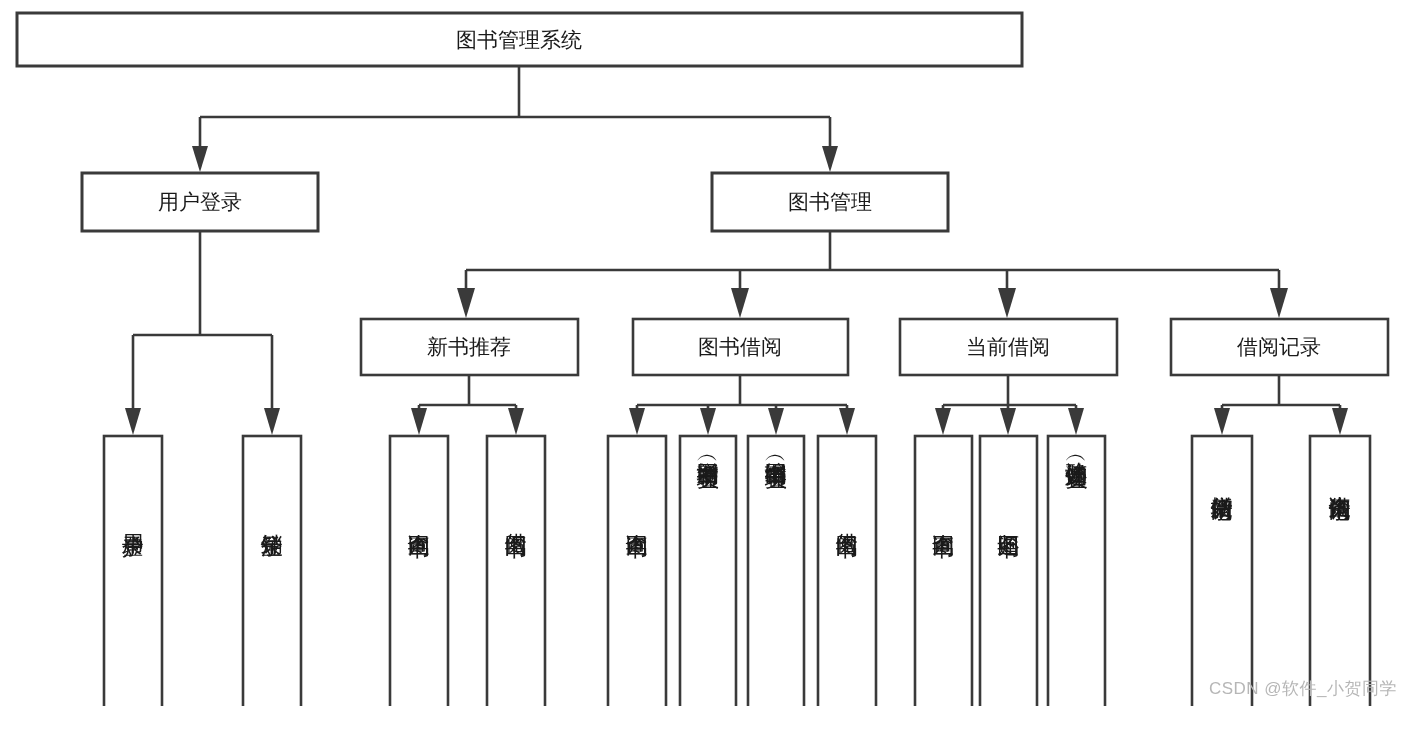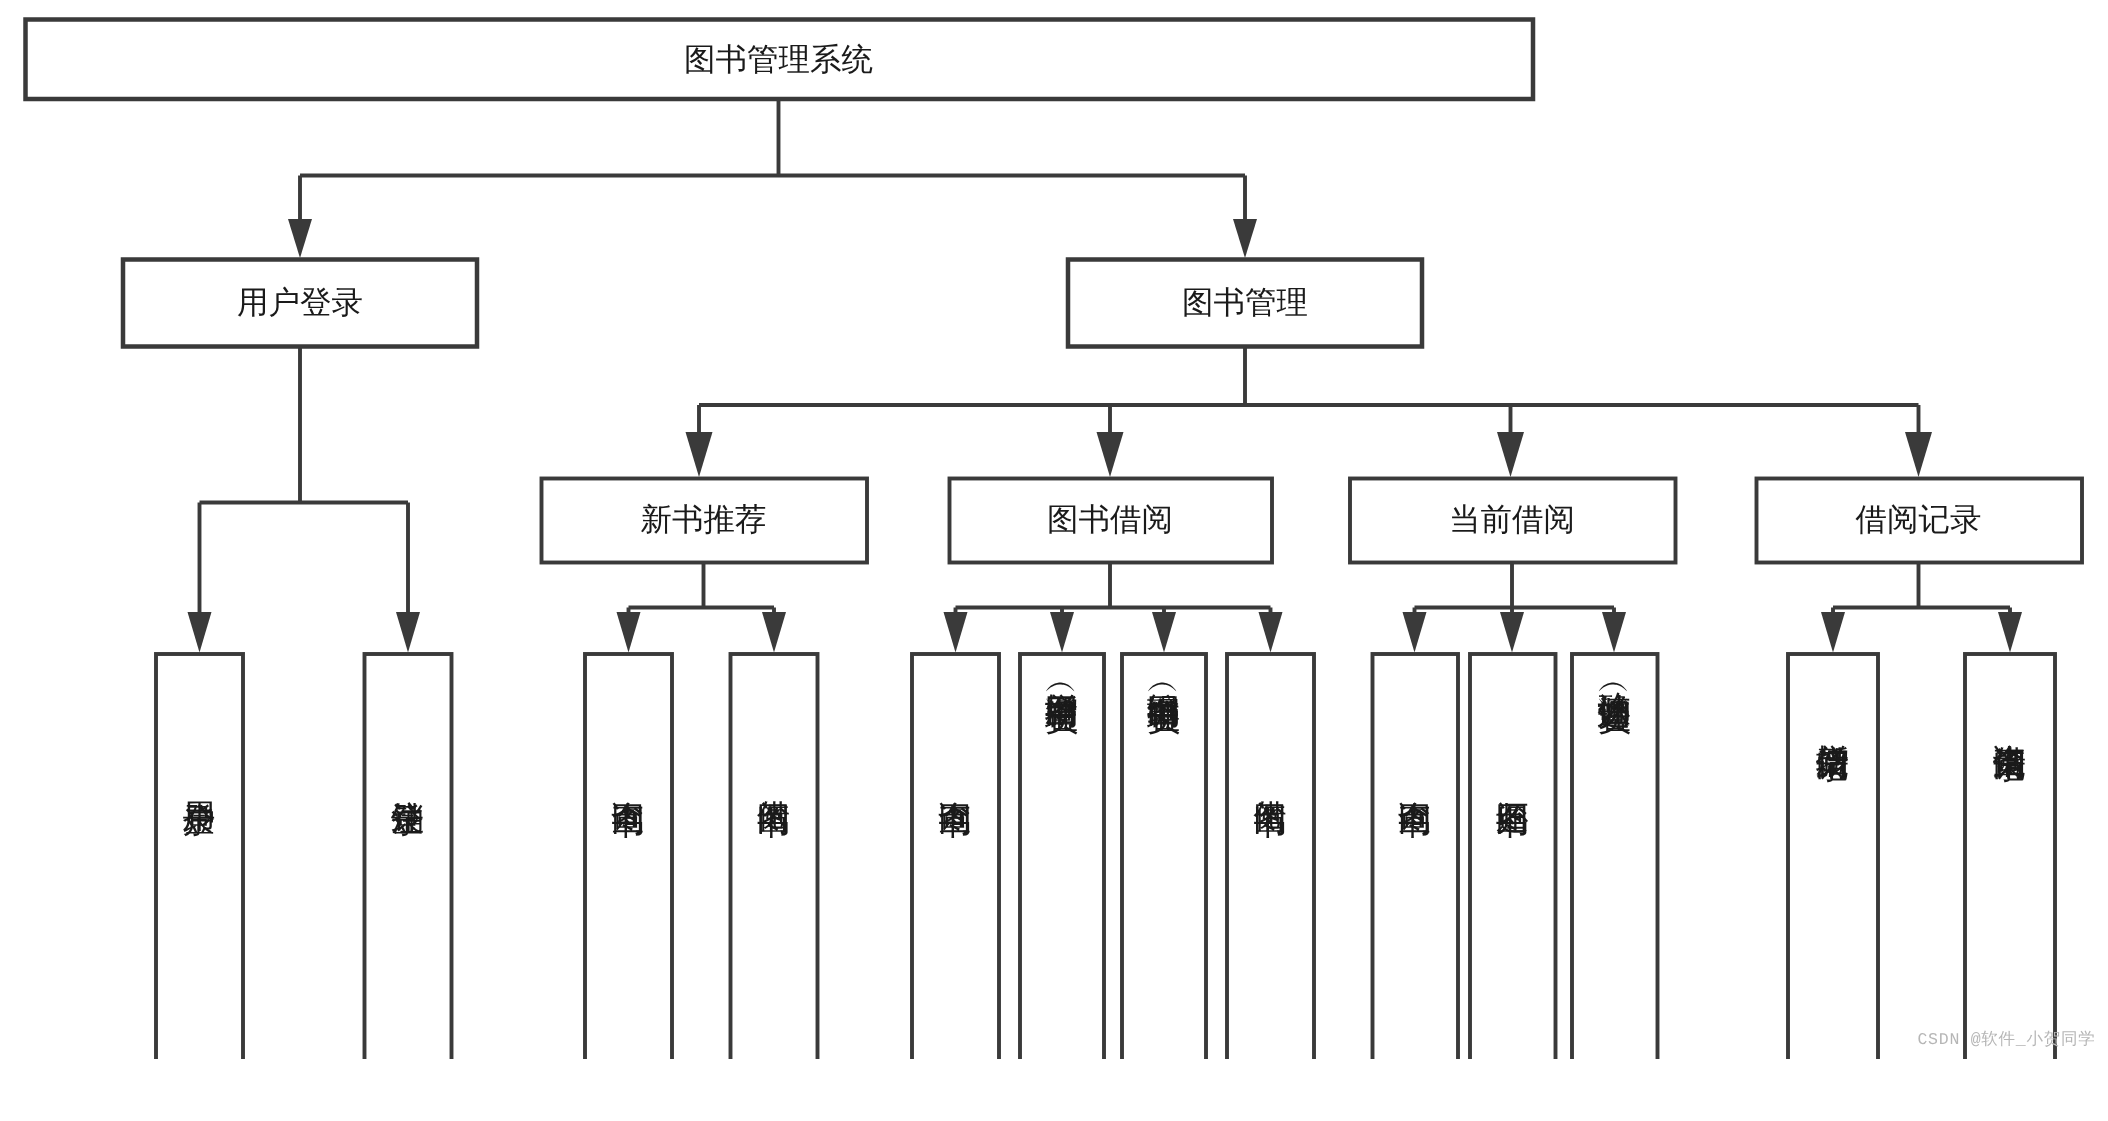--- a/index.html
+++ b/index.html
@@ -65,22 +65,22 @@
     font-size: 22px;
     line-height: 1.06;
     color: #1a1a1a;
     letter-spacing: 1px;
     white-space: nowrap;
   }
   .watermark {
     position: absolute;
     right: 8px;
     bottom: 6px;
-    font-family: Liberation Mono, monospace;
-    font-size: 11px;
+    font-family: Liberation Sans, sans-serif;
+    font-size: 17px;
     color: #b6b6b6;
     white-space: nowrap;
     letter-spacing: 0.5px;
   }
 </style>
 </head>
 <body>
 
 <div id="page">
 

